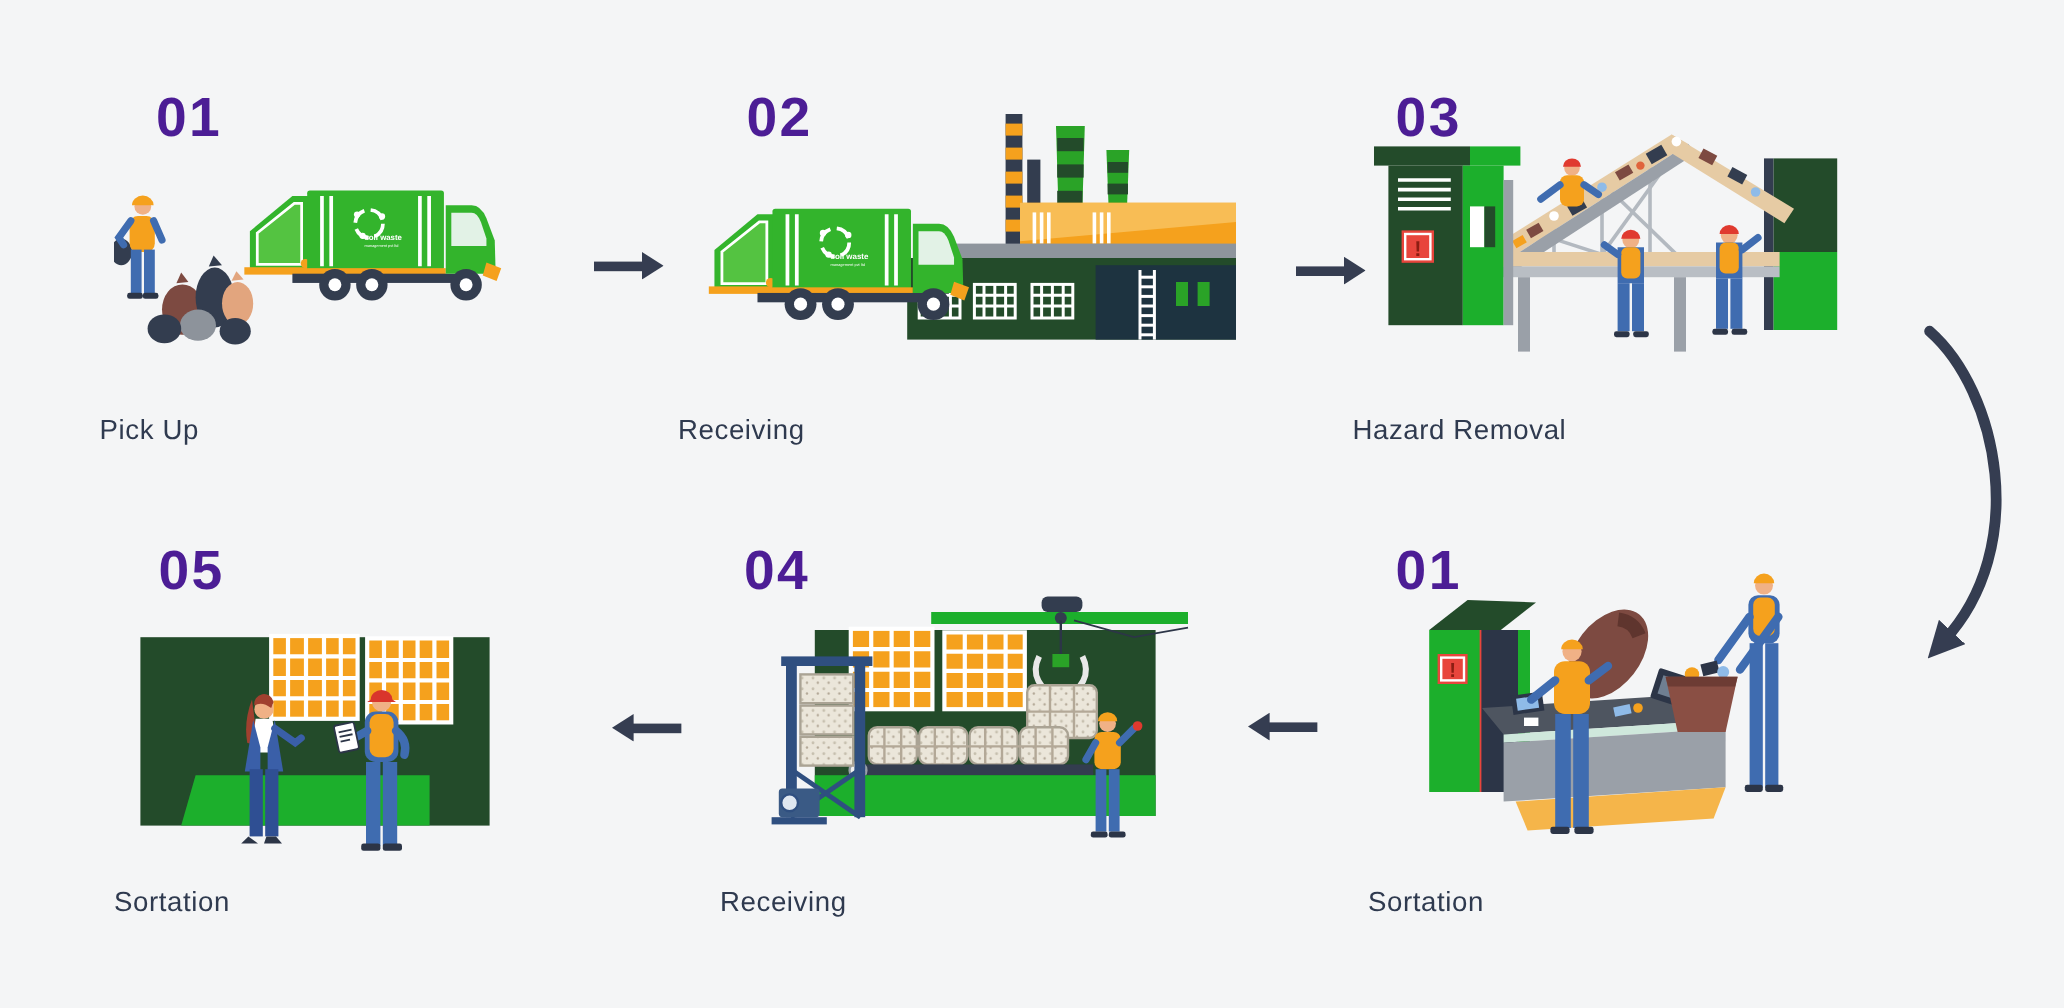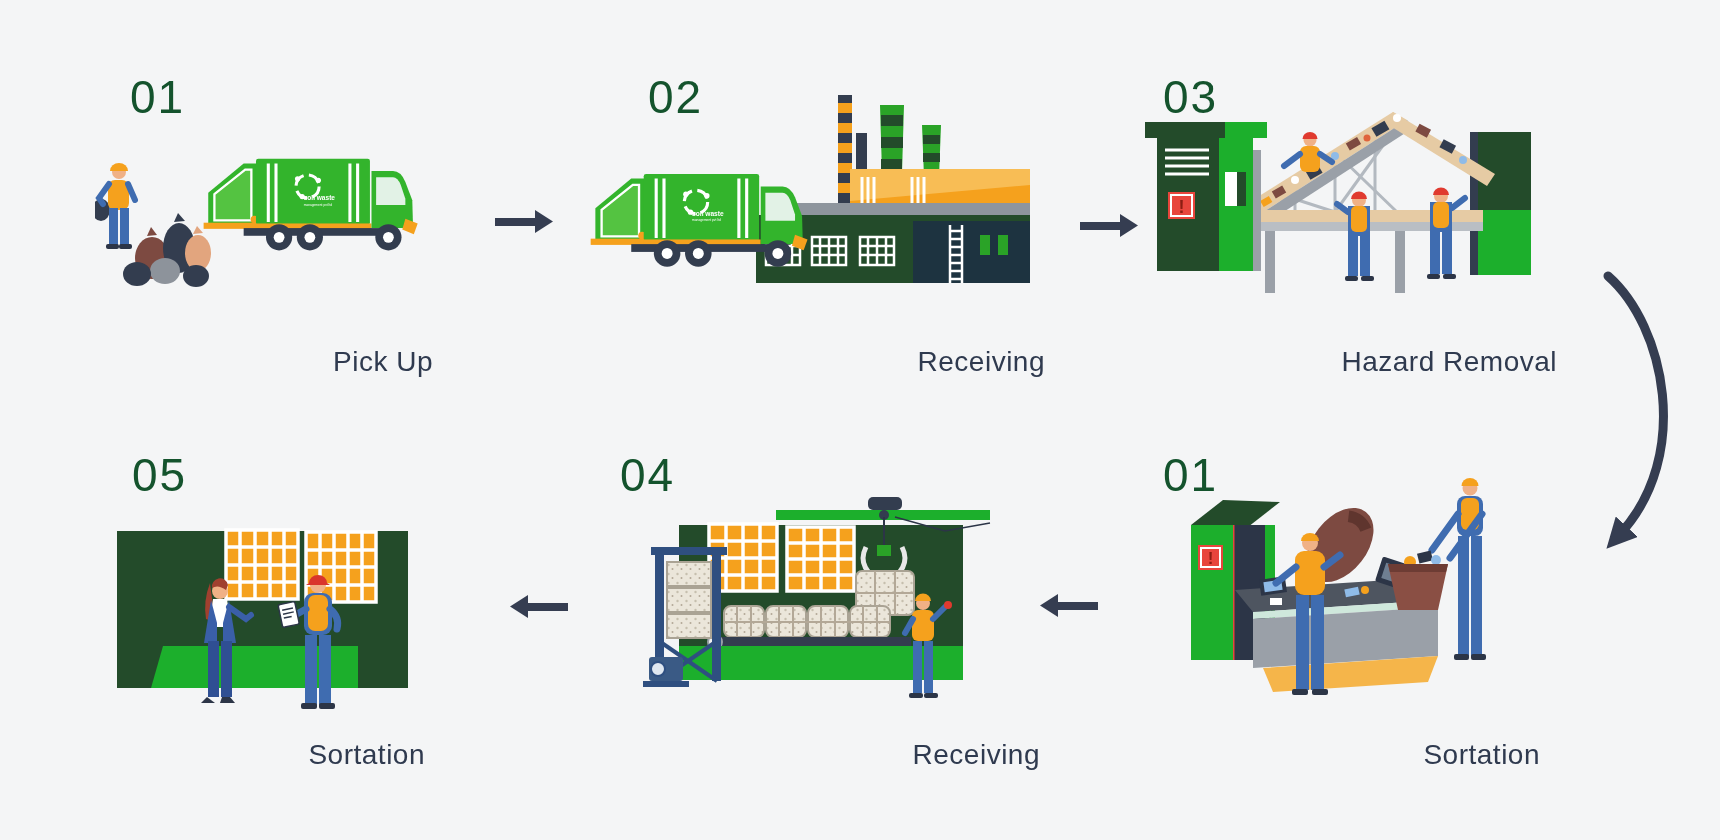--- a/index.html
+++ b/index.html
@@ -2,26 +2,26 @@
 <html><head>
 <meta charset="utf-8">
 <style>
   *{box-sizing:border-box}
   html,body{margin:0;padding:0;background:#e9eaec}
   .canvas{
     position:relative;width:1720px;height:840px;background:#f4f5f6;
     overflow:hidden;font-family:"Liberation Sans",sans-serif;
   }
   .num{
-    position:absolute;font-size:46px;font-weight:400;color:#14532d;
+    position:absolute;font-size:46px;font-weight:700;color:#4c1d95;
     letter-spacing:2px;line-height:1;
   }
   .lbl{
-    position:absolute;font-size:28px;font-weight:500;color:#2f3a4f;
-    text-align:right;letter-spacing:.5px;line-height:1.2;
+    position:absolute;font-size:23px;font-weight:500;color:#2f3a4f;
+    text-align:left;letter-spacing:.5px;line-height:1.2;
   }
   .ill{position:absolute}
   .arrow{position:absolute}
 </style>
 </head>
 <body>
 
 <div class="canvas">
 
   <svg width="0" height="0" style="position:absolute" aria-hidden="true">
@@ -105,21 +105,21 @@
     </svg>
     <div class="lbl" style="left:83px;top:345px;width:350px">Pick Up</div>
   </section>
 
   <svg class="arrow" style="left:495px;top:210px" width="58" height="23" viewBox="0 0 58 23">
     <rect x="0" y="8" width="42" height="8" fill="#353d51"></rect>
     <polygon points="40,0 58,11.5 40,23" fill="#353d51"></polygon>
   </svg>
 
   <section>
-    <div class="num" style="left:648px;top:74px">02</div>
+    <div class="num" style="left:622px;top:74px">02</div>
     <svg class="ill" style="left:550px;top:85px" width="480" height="210" viewBox="0 0 480 210">
       <g>
         <g>
           <rect x="288" y="10" width="14" height="115" fill="#333d4f"></rect>
           <rect x="288" y="18" width="14" height="10" fill="#f5a11d"></rect>
           <rect x="288" y="38" width="14" height="10" fill="#f5a11d"></rect>
           <rect x="288" y="58" width="14" height="10" fill="#f5a11d"></rect>
           <rect x="288" y="78" width="14" height="10" fill="#f5a11d"></rect>
           <rect x="288" y="98" width="14" height="10" fill="#f5a11d"></rect>
           <rect x="306" y="48" width="11" height="77" fill="#333d4f"></rect>

